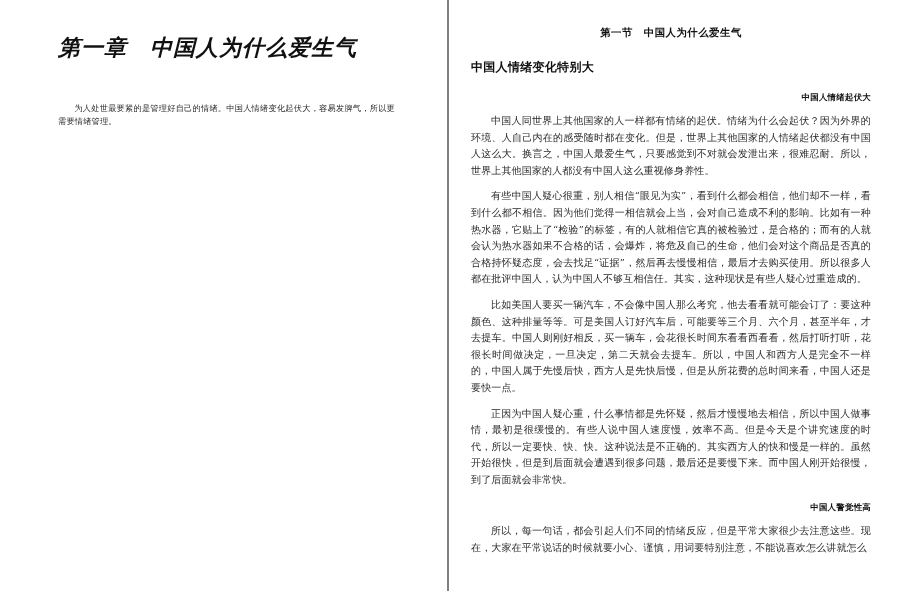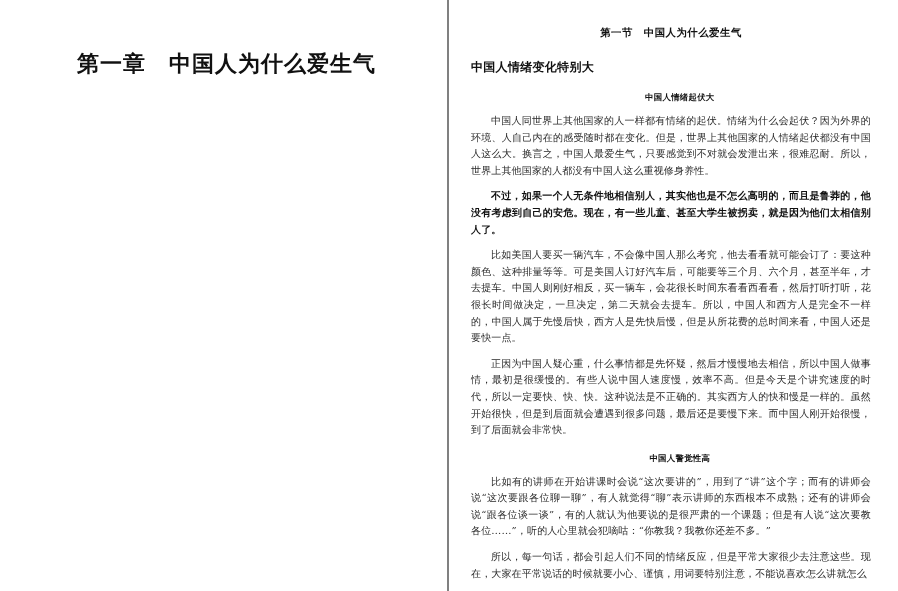--- a/index.html
+++ b/index.html
@@ -40,27 +40,28 @@
   .page-right {
     width: 449px;
     padding: 0 27px 0 22px;
   }
 
   
   .chapter-title {
     font-family: "DejaVu Serif", "Liberation Serif", serif;
     font-size: 22px;
     font-weight: 700;
-    text-align: center;
+    text-align: left;
     letter-spacing: 1px;
-    margin: 16px;
+    margin: 0;
     padding-top: 33px;
     line-height: 1.3;
     color: #111111;
     white-space: pre;
+    font-style: italic;
   }
   .lead-para {
     font-size: 8.2px;
     line-height: 1.62;
     text-align: justify;
     text-justify: inter-ideograph;
     margin: 0;
     padding-top: 40px;
     text-indent: 2em;
     color: #2a2a2a;
@@ -90,21 +91,21 @@
   }
   .h3-title {
     font-size: 8.4px;
     font-weight: 700;
     margin: 0;
     padding-top: 14px;
     padding-bottom: 1px;
     padding-left: 2.1em;
     letter-spacing: 0.3px;
     color: #111111;
-    text-align: center;
+    text-align: right;
   }
   .body-para {
     font-size: 10px;
     line-height: 1.66;
     text-align: justify;
     text-justify: inter-ideograph;
     margin: 0;
     padding-top: 9px;
     text-indent: 2em;
     color: #2a2a2a;
@@ -115,32 +116,32 @@
     color: #111111;
   }
 </style>
 </head>
 <body>
 
 <div id="viewer">
 
   <div class="page page-left">
     <h1 class="chapter-title">第一章　中国人为什么爱生气</h1>
+    <p class="lead-para">为人处世最要紧的是管理好自己的情绪。中国人情绪变化起伏大，容易发脾气，所以更需要情绪管理。</p>
   </div>
 
   <div class="gutter"></div>
 
   <div class="page page-right">
     <h2 class="section-title">第一节　中国人为什么爱生气</h2>
     <h3 class="h2-title">中国人情绪变化特别大</h3>
     <div id="right-blocks">
         <h4 class="h3-title">中国人情绪起伏大</h4>
         <p class="body-para">中国人同世界上其他国家的人一样都有情绪的起伏。情绪为什么会起伏？因为外界的环境、人自己内在的感受随时都在变化。但是，世界上其他国家的人情绪起伏都没有中国人这么大。换言之，中国人最爱生气，只要感觉到不对就会发泄出来，很难忍耐。所以，世界上其他国家的人都没有中国人这么重视修身养性。</p>
-        <p class="body-para bold">不过，如果一个人无条件地相信别人，其实他也是不怎么高明的，而且是鲁莽的，他没有考虑到自己的安危。现在，有一些儿童、甚至大学生被拐卖，就是因为他们太相信别人了。</p>
+        <p class="body-para">有些中国人疑心很重，别人相信“眼见为实”，看到什么都会相信，他们却不一样，看到什么都不相信。因为他们觉得一相信就会上当，会对自己造成不利的影响。比如有一种热水器，它贴上了“检验”的标签，有的人就相信它真的被检验过，是合格的；而有的人就会认为热水器如果不合格的话，会爆炸，将危及自己的生命，他们会对这个商品是否真的合格持怀疑态度，会去找足“证据”，然后再去慢慢相信，最后才去购买使用。所以很多人都在批评中国人，认为中国人不够互相信任。其实，这种现状是有些人疑心过重造成的。</p>
         <p class="body-para">比如美国人要买一辆汽车，不会像中国人那么考究，他去看看就可能会订了：要这种颜色、这种排量等等。可是美国人订好汽车后，可能要等三个月、六个月，甚至半年，才去提车。中国人则刚好相反，买一辆车，会花很长时间东看看西看看，然后打听打听，花很长时间做决定，一旦决定，第二天就会去提车。所以，中国人和西方人是完全不一样的，中国人属于先慢后快，西方人是先快后慢，但是从所花费的总时间来看，中国人还是要快一点。</p>
         <p class="body-para">正因为中国人疑心重，什么事情都是先怀疑，然后才慢慢地去相信，所以中国人做事情，最初是很缓慢的。有些人说中国人速度慢，效率不高。但是今天是个讲究速度的时代，所以一定要快、快、快。这种说法是不正确的。其实西方人的快和慢是一样的。虽然开始很快，但是到后面就会遭遇到很多问题，最后还是要慢下来。而中国人刚开始很慢，到了后面就会非常快。</p>
         <h4 class="h3-title">中国人警觉性高</h4>
-        <p class="body-para">比如有的讲师在开始讲课时会说“这次要讲的”，用到了“讲”这个字；而有的讲师会说“这次要跟各位聊一聊”，有人就觉得“聊”表示讲师的东西根本不成熟；还有的讲师会说“跟各位谈一谈”，有的人就认为他要说的是很严肃的一个课题；但是有人说“这次要教各位……”，听的人心里就会犯嘀咕：“你教我？我教你还差不多。”</p>
         <p class="body-para">所以，每一句话，都会引起人们不同的情绪反应，但是平常大家很少去注意这些。现在，大家在平常说话的时候就要小心、谨慎，用词要特别注意，不能说喜欢怎么讲就怎么</p>
       </div>
   </div>
 
 </div>
 
 </body></html>

